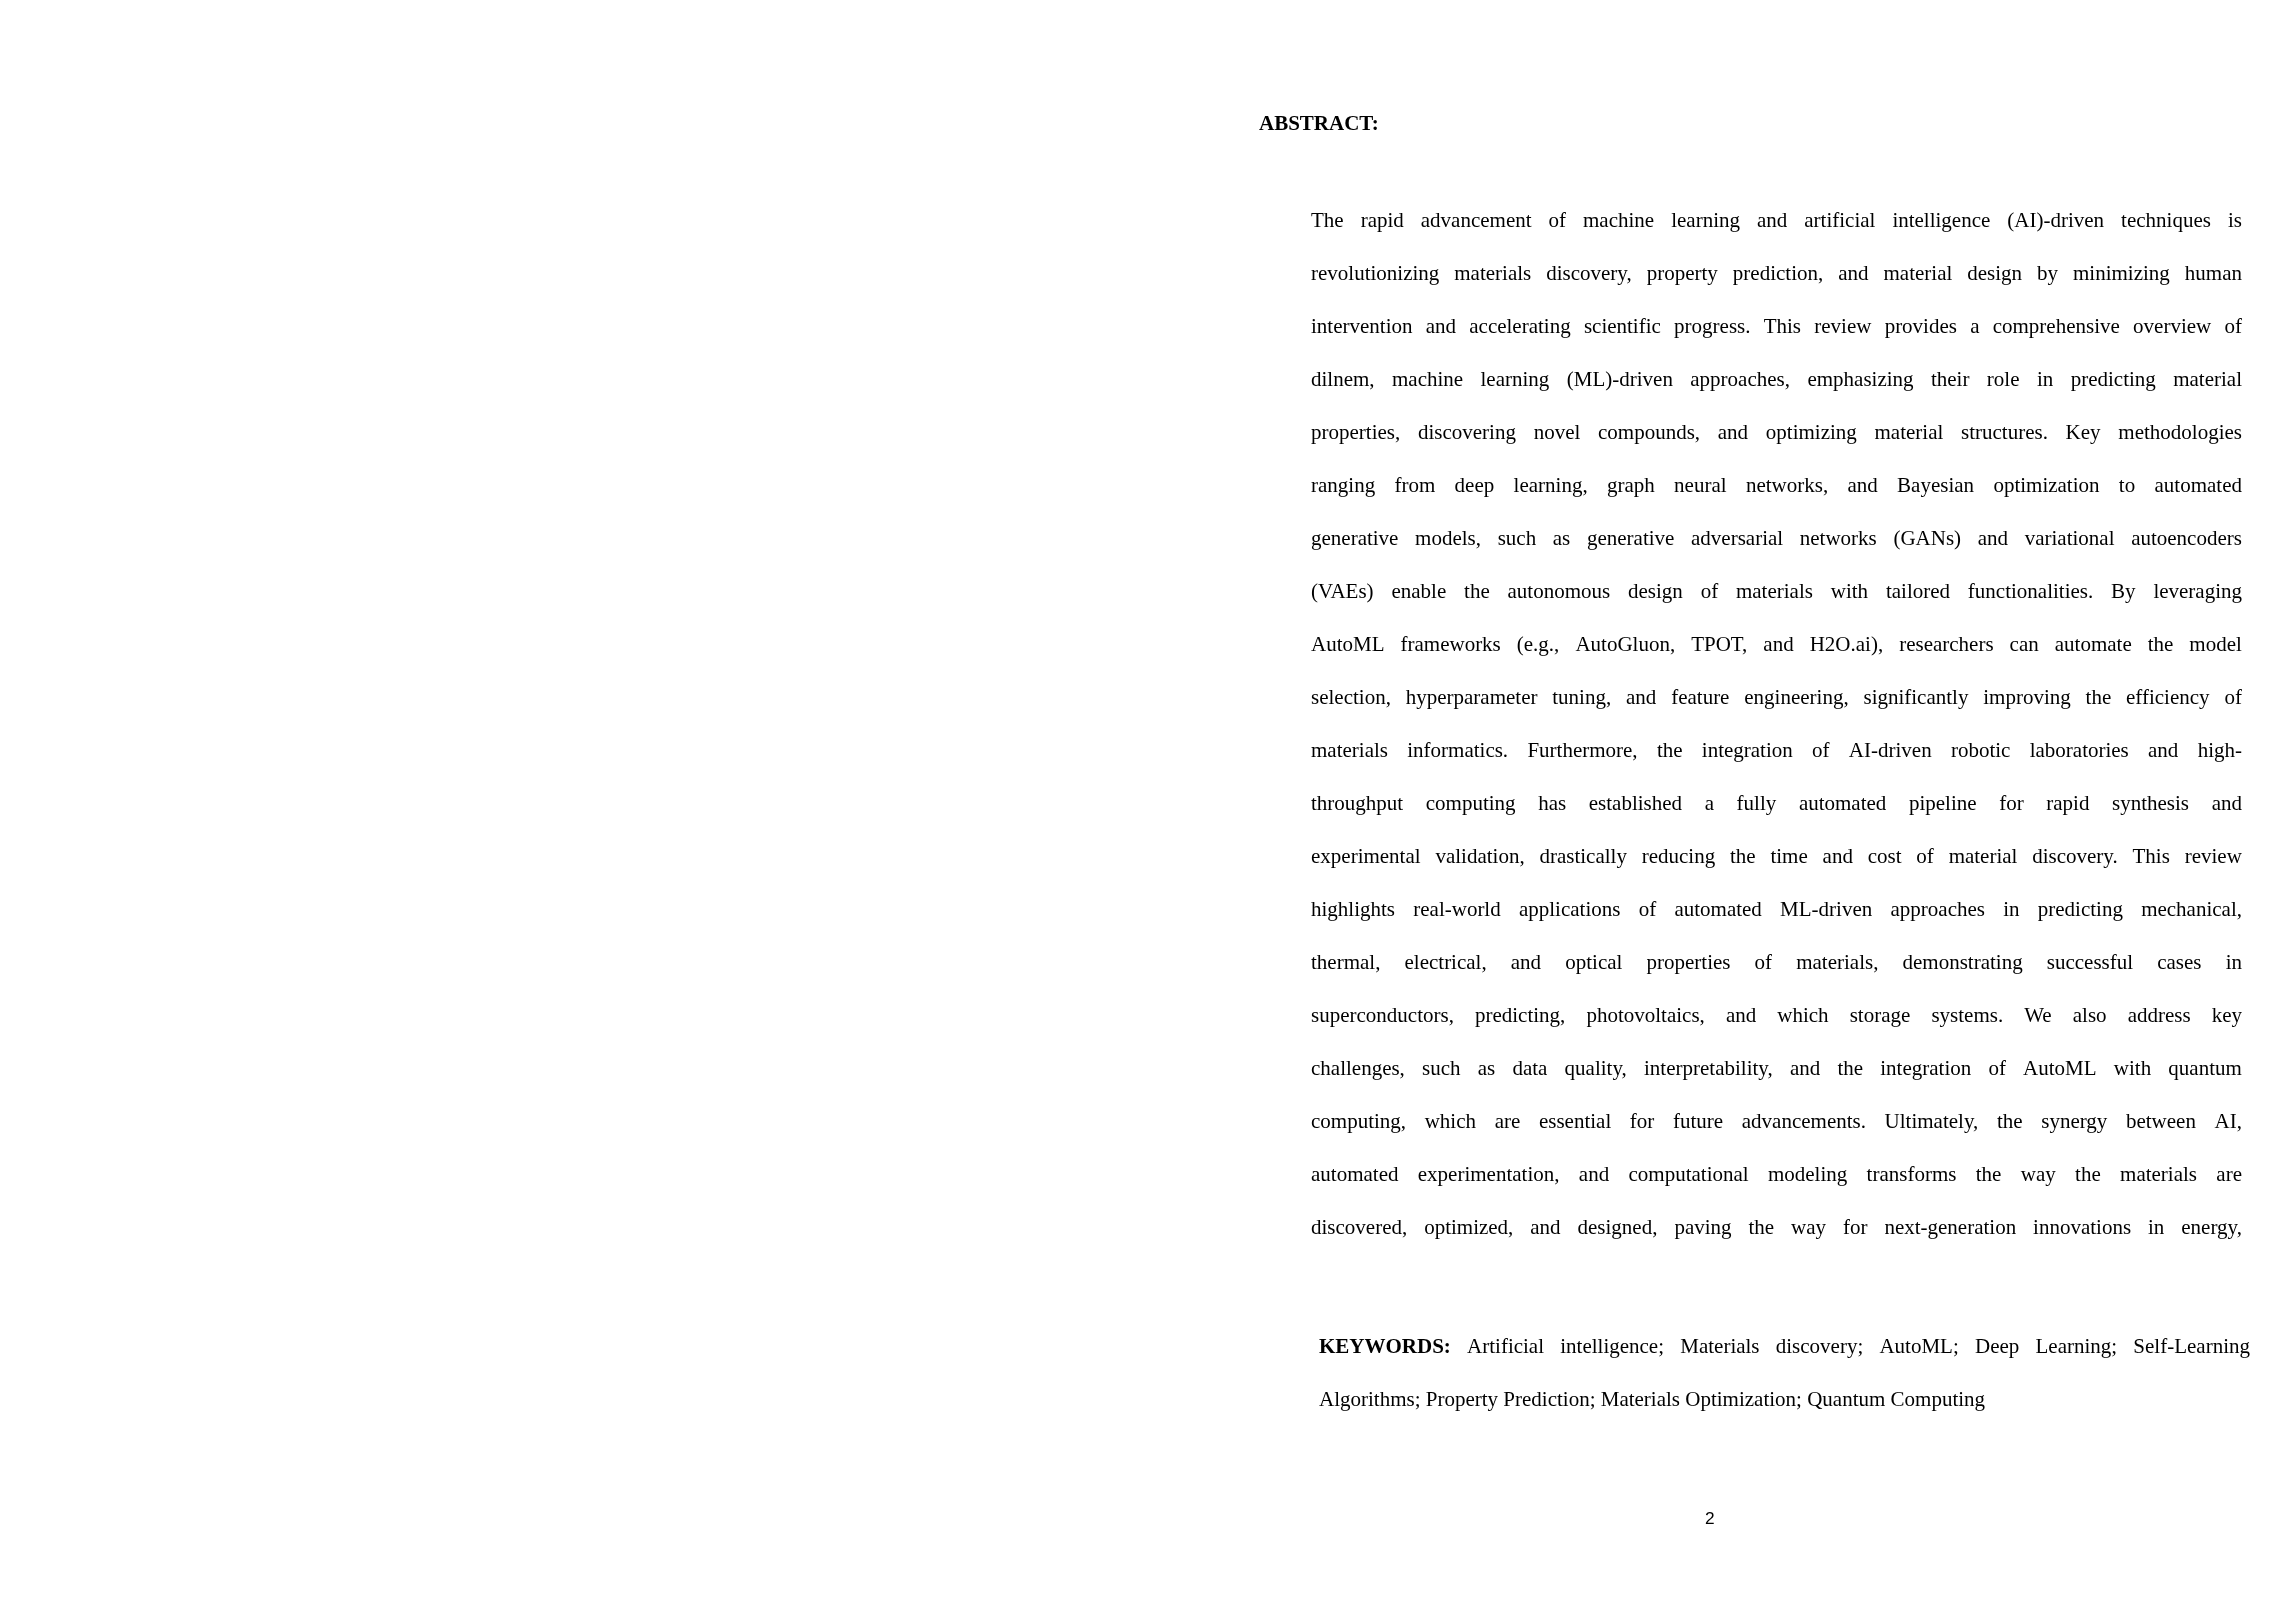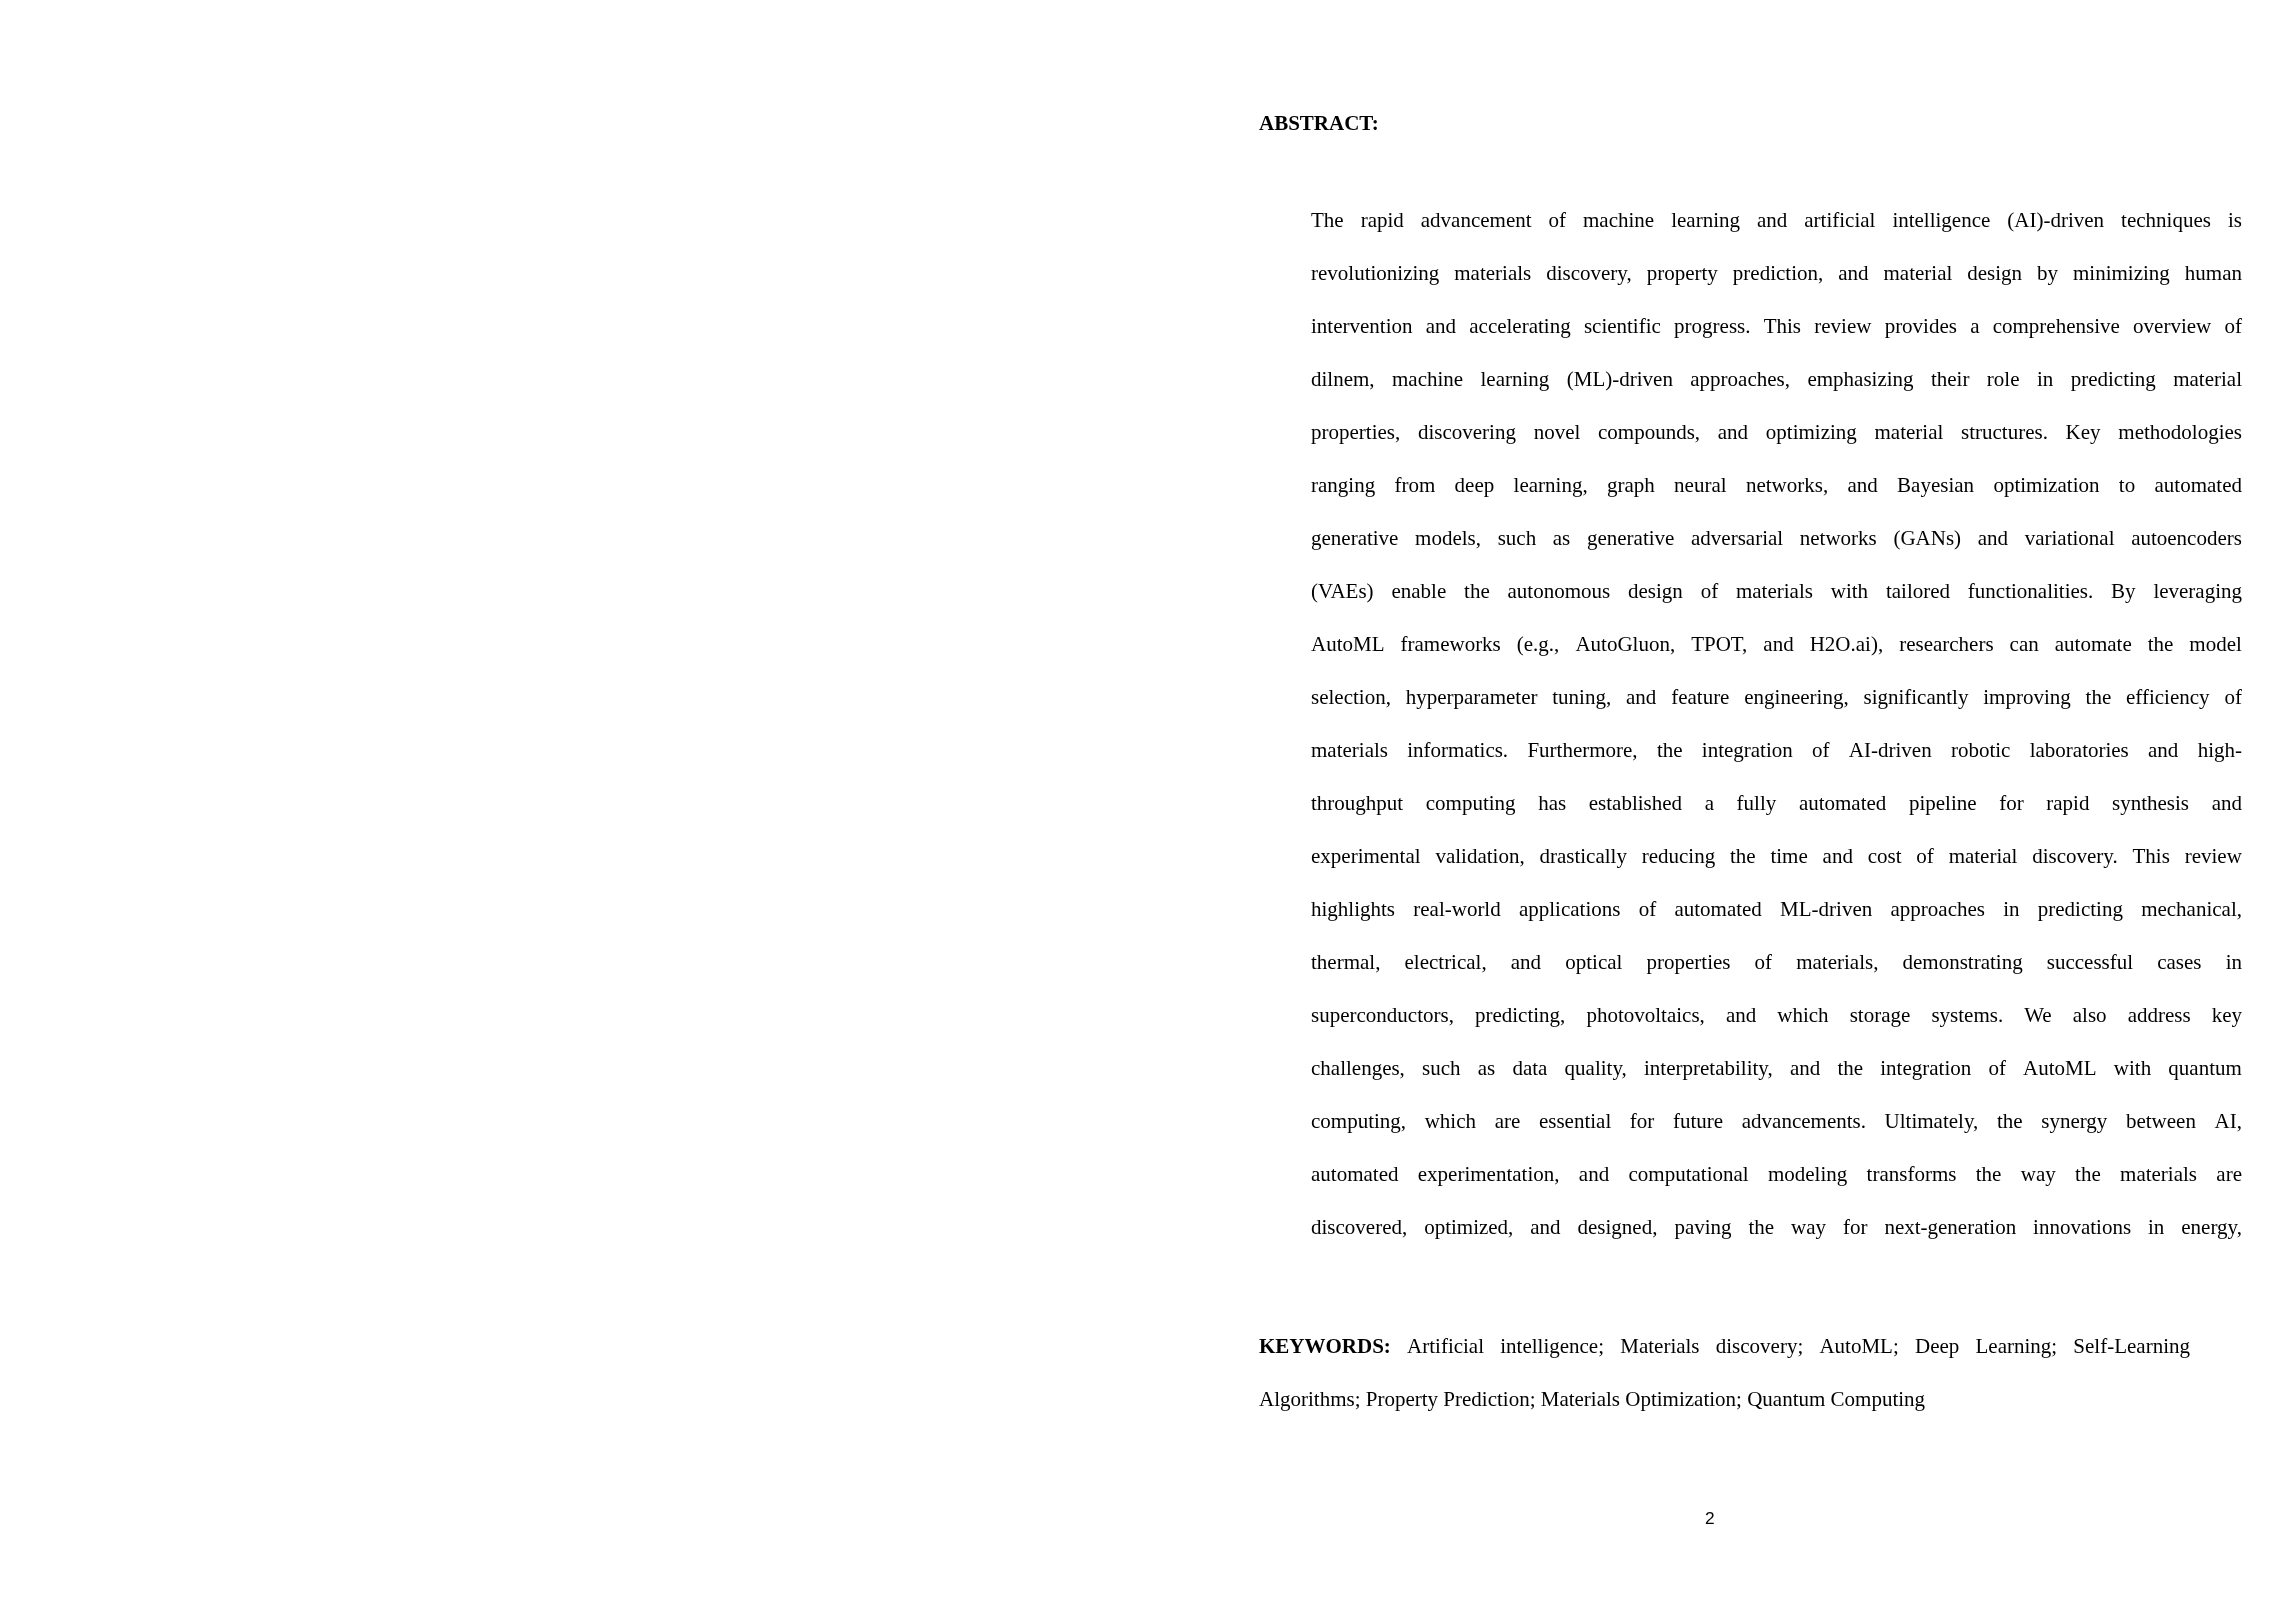--- a/index.html
+++ b/index.html
@@ -29,21 +29,21 @@
                  font-size: 17.3px; line-height: 21px; }
 
   .abstract-heading { position: absolute; left: 1259px; top: 110px; font-size: 21px; font-weight: bold;
                       line-height: 27px; }
   .abstract-body { position: absolute; left: 1311px; top: 159px; width: 931px; margin-top: 47px; }
   .abs-line { display: flex; justify-content: space-between; font-size: 21px; height: 53px;
               line-height: 29px; white-space: nowrap; }
   .abs-line.last { justify-content: flex-start; }
   .abs-line span { display: inline-block; }
 
-  .keywords { position: absolute; left: 1259px; top: 1332px; width: 931px; text-align: right; }
+  .keywords { position: absolute; left: 1319px; top: 1332px; width: 931px; text-align: right; }
   .kw-line { display: flex; justify-content: space-between; font-size: 21px; height: 53px;
              line-height: 29px; white-space: nowrap; }
   .kw-line.last { justify-content: flex-start; }
   .kw-label { font-weight: bold; }
 </style>
 </head>
 <body>
 
 <div class="page page-left">
   <div class="title-line" style="top:107px;">Machine Learning-Driven Materials Discovery: Unlocking Next-</div>

